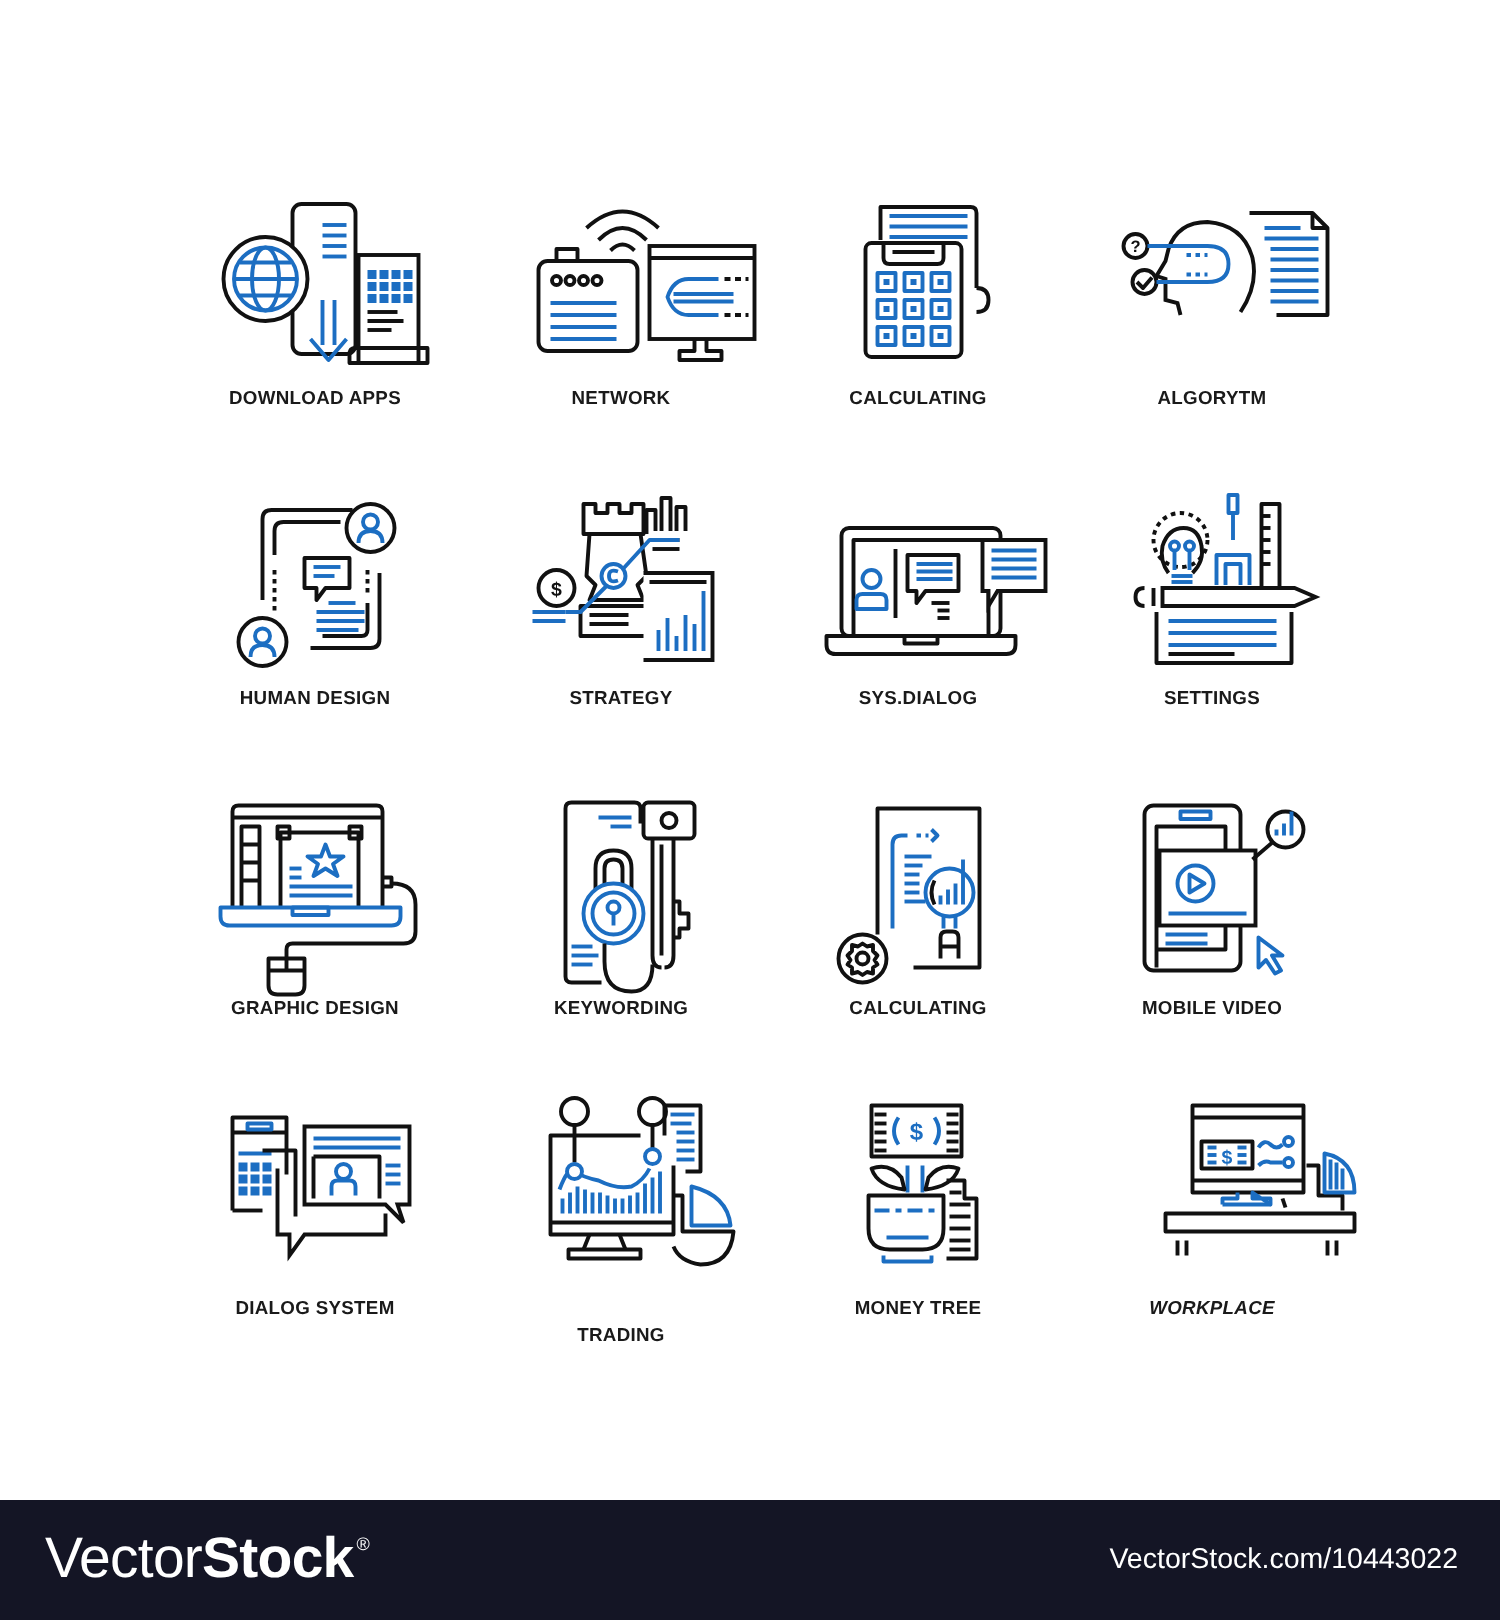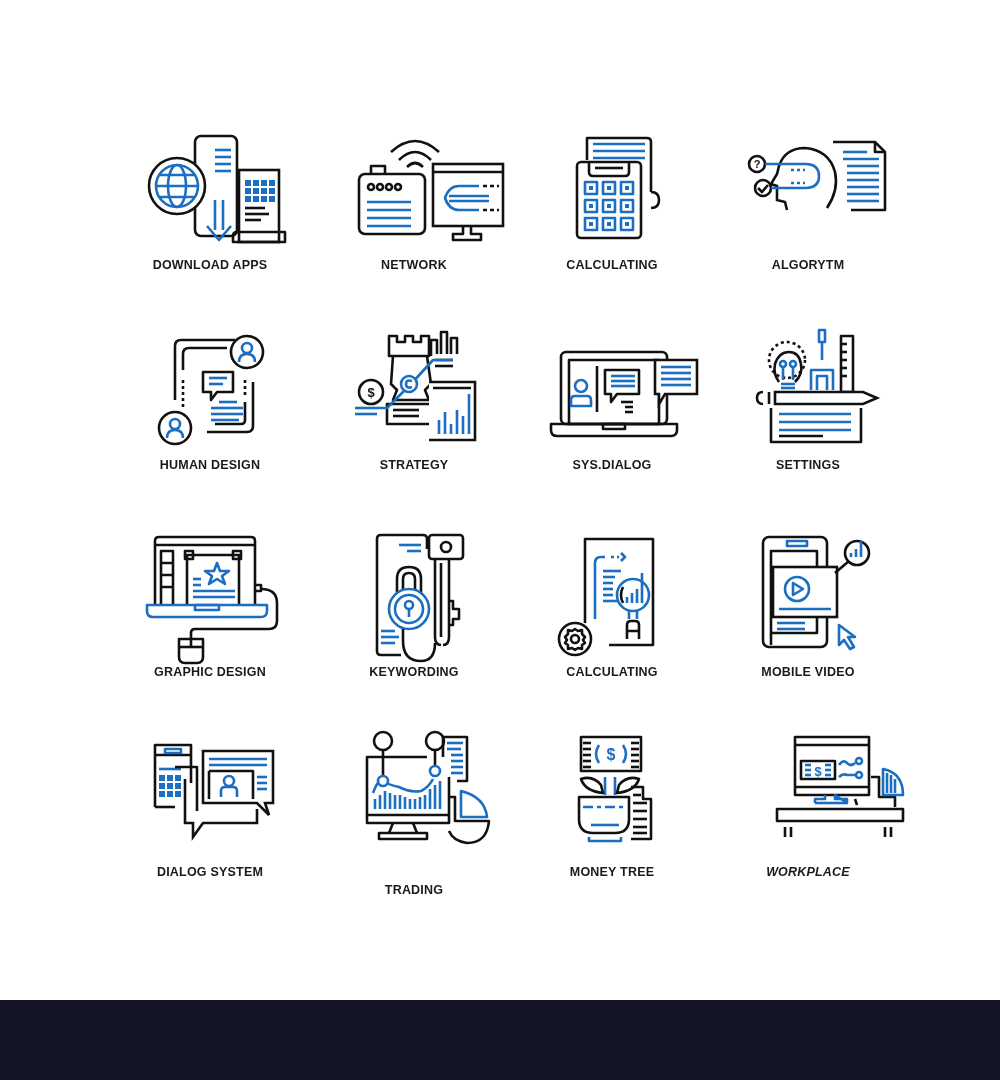--- a/index.html
+++ b/index.html
@@ -569,13 +569,17 @@
             <line x1="148" y1="94" x2="148" y2="104"></line>
           </g>
       </svg>
     </div>
     <div class="label" style="top:132px;font-style:italic;">WORKPLACE</div>
   </div>
 
 </div>
 
 <div class="footer">
+  <div class="brand">
+    <span class="thin">Vector</span><span class="bold">Stock</span><sup>®</sup>
+  </div>
+  <div class="url">VectorStock.com/10443022</div>
 </div>
 
 </body></html>

